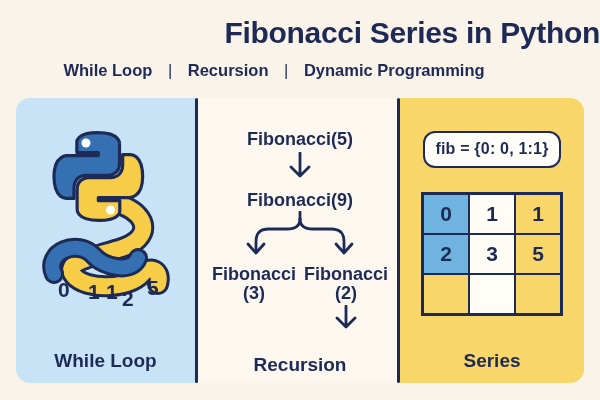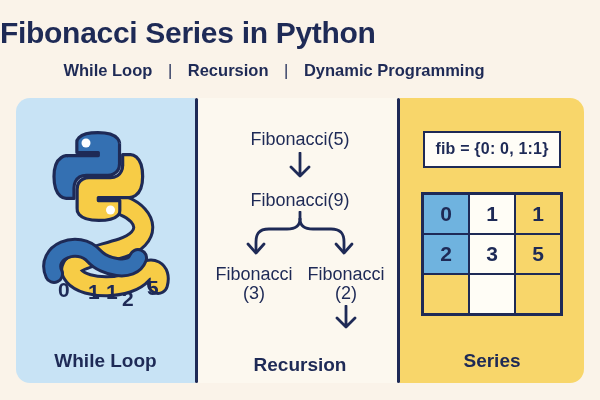--- a/index.html
+++ b/index.html
@@ -6,21 +6,21 @@
   html, body { margin: 0; padding: 0; background: #FAF3E9; }
   .canvas {
     position: relative; width: 600px; height: 400px;
     background: #FAF3E9; overflow: hidden;
     font-family: "Liberation Sans", sans-serif; color: #1E2A56;
   }
 
   
   .title {
     position: absolute; top: 16px; left: 0; width: 600px;
-    text-align: left; font-size: 30px; font-weight: 800;
+    text-align: right; font-size: 30px; font-weight: 800;
     letter-spacing: -0.3px; color: #1E2A56;
   }
   .subtitle {
     position: absolute; top: 61px; left: 0; width: 548px;
     text-align: center; font-size: 16.5px; font-weight: 600; color: #1E2A56;
   }
   .subtitle .sep { margin: 0 11px; font-weight: 400; }
 
   
   .panel { position: absolute; top: 98px; height: 285px; }
@@ -39,35 +39,35 @@
     text-align: center; font-size: 19px; font-weight: 700; color: #1E2A56;
   }
 
   
   .logo-svg { position: absolute; left: 12px; top: 26px; width: 154px; height: 182px; }
   .seq-num { position: absolute; font-size: 21px; font-weight: 700; color: #1E2A56; }
 
   
   .node {
     position: absolute; text-align: center; font-size: 18px;
-    font-weight: 400; color: #1E2A56; line-height: 19px;
+    font-weight: 700; color: #1E2A56; line-height: 19px;
   }
   .arrow path, .branch path {
     stroke: #1E2A56; stroke-width: 2.8; fill: none;
     stroke-linecap: round; stroke-linejoin: round;
   }
   .mid-label {
     position: absolute; left: 200px; top: 354px; width: 200px;
     text-align: center; font-size: 19px; font-weight: 700; color: #1E2A56;
   }
 
   
   .pill {
     position: absolute; left: 23px; top: 33px; width: 138px; height: 37px;
-    background: #FFFDF7; border: 2.5px solid #1E2A56; border-radius: 0;
+    background: #FFFDF7; border: 2.5px solid #1E2A56; border-radius: 12px;
     text-align: center; line-height: 32px; font-size: 16px; font-weight: 700;
     color: #1E2A56; letter-spacing: 0.2px;
   }
   .dp-grid {
     position: absolute; left: 21px; top: 94px;
     border: 2.5px solid #1E2A56;
     display: grid; grid-template-columns: repeat(3, 46px); grid-auto-rows: 40px;
   }
   .dp-cell {
     border: 1.2px solid #1E2A56; display: flex; align-items: center;

